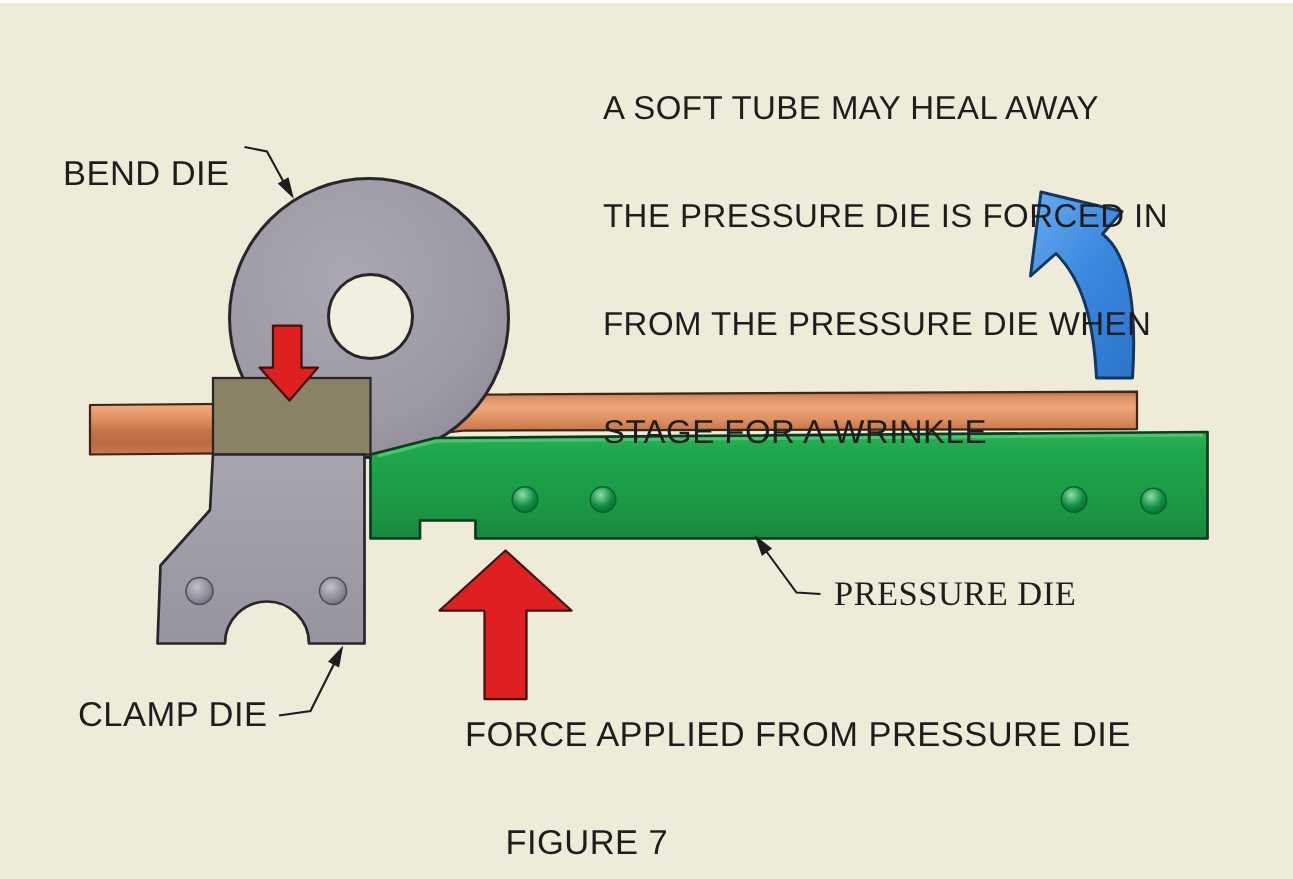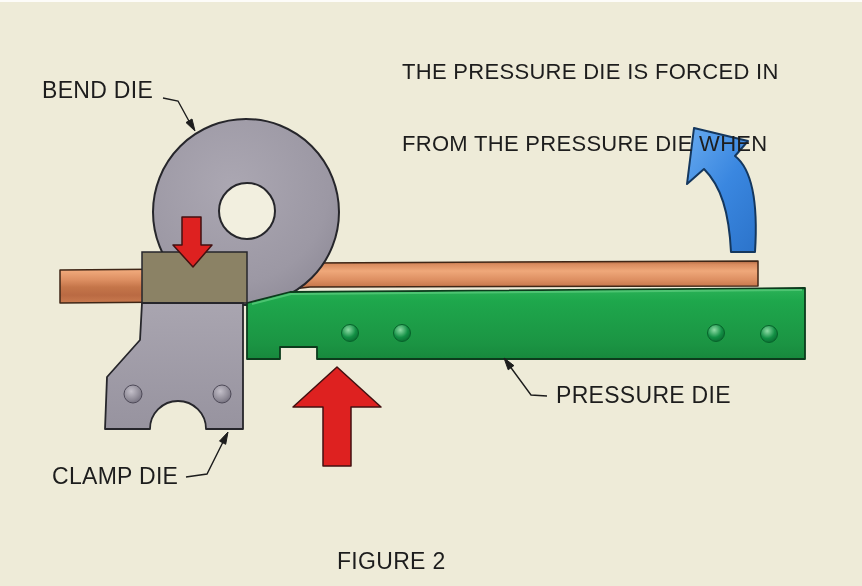--- a/index.html
+++ b/index.html
@@ -32,23 +32,23 @@
   .annotation {
     left: 402px;
     top: 12px;
     font-size: 22px;
     line-height: 24px;
   }
   .label {
     font-size: 23px;
     line-height: 25px;
   }
-  .label-bend     { left: 42px;  top: 78px;  }
+  .label-bend     { left: 42px;  top: 103px;  }
   .label-clamp    { left: 52px;  top: 464px; text-align: center; }
-  .label-pressure { left: 556px; top: 383px; }
+  .label-pressure { left: 556px; top: 383px; font-family: Liberation Serif, serif; }
   .caption-force  { left: 310px; top: 477px; }
   .caption-figure { left: 337px; top: 549px; }
 </style>
 </head>
 <body>
 
 <div class="stage">
 
   <svg class="diagram-svg" width="862" height="586" viewBox="0 0 862 586">
     <defs>
@@ -123,23 +123,26 @@
     <path d="M186,477 L207,474 L224,440" fill="none" stroke="#1d1d1d" stroke-width="1.4"></path>
     <path d="M228,432 L225.7,444.3 L219.5,441.1 Z" fill="#1d1d1d" stroke="#1d1d1d" stroke-width="1"></path>
 
     <path d="M547,396 L531,395 L509,365" fill="none" stroke="#1d1d1d" stroke-width="1.4"></path>
     <path d="M504,358 L513.9,365.6 L508.2,369.8 Z" fill="#1d1d1d" stroke="#1d1d1d" stroke-width="1"></path>
 
     <rect x="0" y="0" width="862" height="2" fill="#ffffff" opacity="0.85"></rect>
   </svg>
 
   <div class="txt annotation">
+    <div>A SOFT TUBE MAY HEAL AWAY</div>
     <div>THE PRESSURE DIE IS FORCED IN</div>
     <div>FROM THE PRESSURE DIE WHEN</div>
+    <div>STAGE FOR A WRINKLE</div>
   </div>
 
   <div class="txt label label-bend">BEND DIE</div>
   <div class="txt label label-clamp">CLAMP DIE</div>
   <div class="txt label label-pressure">PRESSURE DIE</div>
 
-  <div class="txt label caption-figure">FIGURE 2</div>
+  <div class="txt label caption-force">FORCE APPLIED FROM PRESSURE DIE</div>
+  <div class="txt label caption-figure">FIGURE 7</div>
 
 </div>
 
 </body></html>

